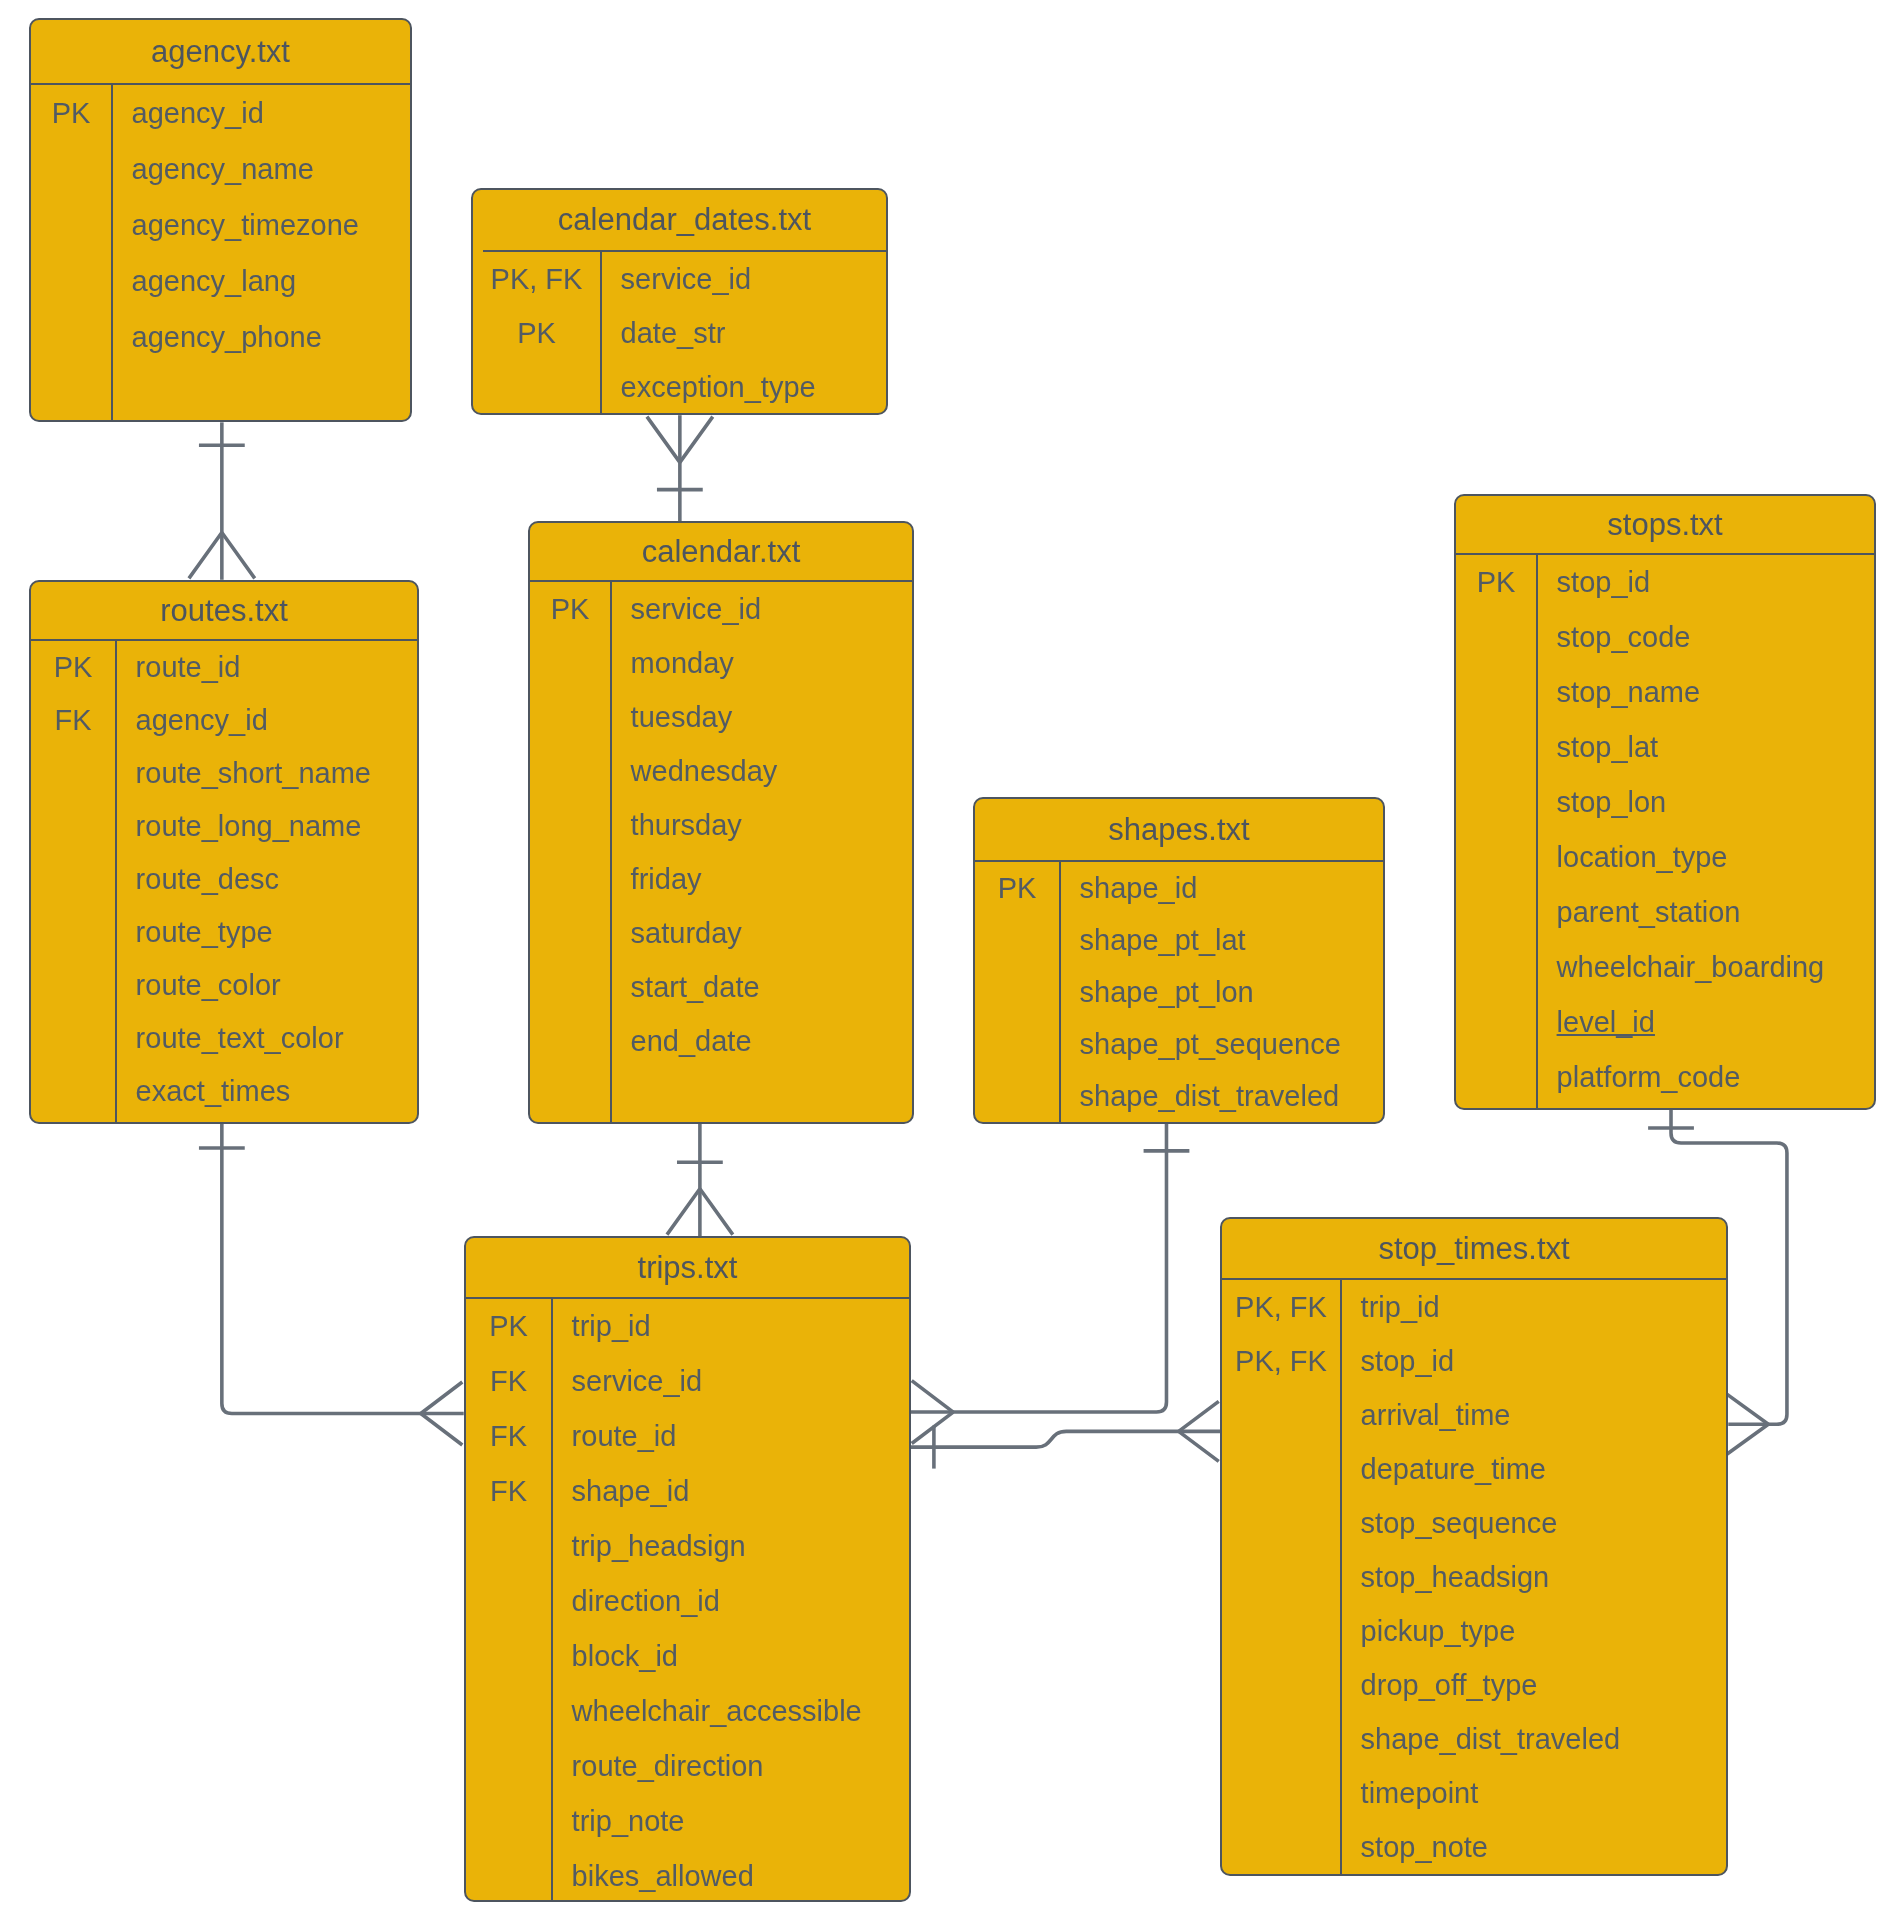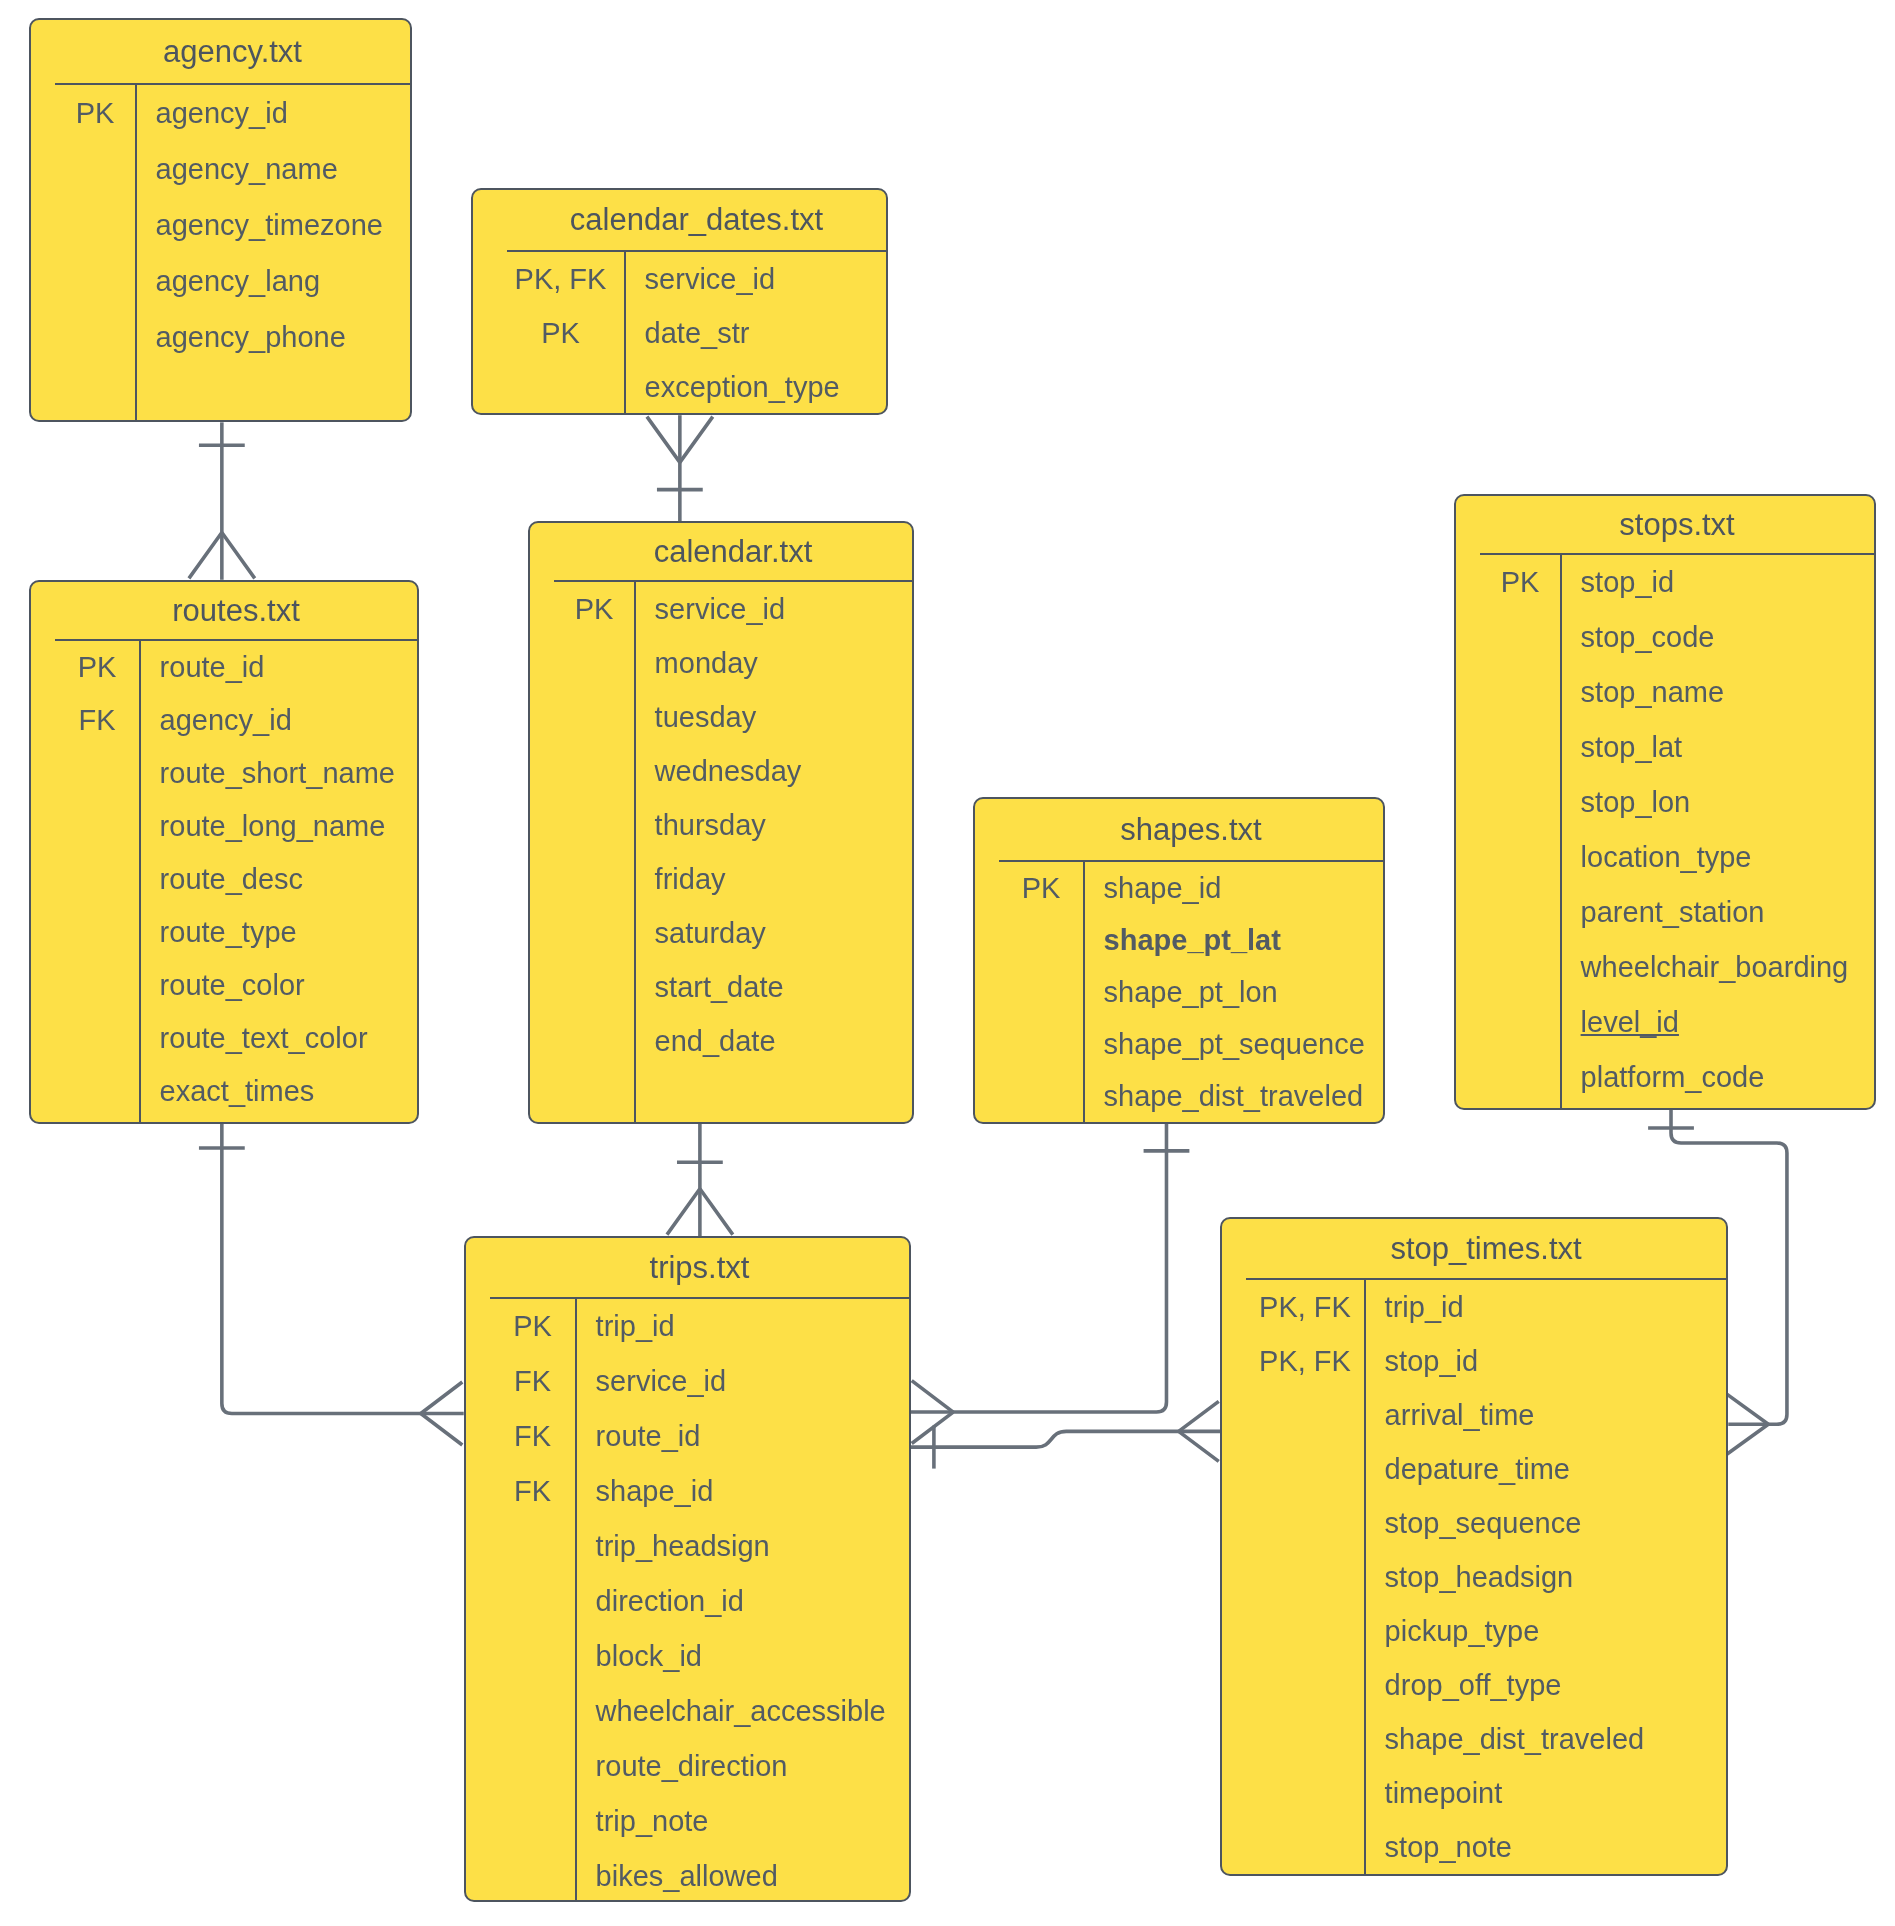--- a/index.html
+++ b/index.html
@@ -1,21 +1,21 @@
 <!DOCTYPE html>
 <html style="font-size:11.5px"><head>
 <meta charset="utf-8">
 <style>
   html,body{margin:0;padding:0;background:#ffffff;}
   #canvas{position:relative;width:1895px;height:1926px;background:#ffffff;overflow:hidden;
           font-family:"Liberation Sans",sans-serif;}
   .conn-layer{position:absolute;left:0;top:0;z-index:0;}
   .conn-layer path{stroke:#68707a;stroke-width:5;fill:none;stroke-linecap:butt;stroke-linejoin:round;}
   .ertable{position:absolute;box-sizing:border-box;border:2.9px solid #4d555f;border-radius:10px;
-           background:#fde047;color:#525b64;z-index:1;padding-left:24px;}
+           background:#eab308;color:#525b64;z-index:1;}
   .ertable-title{border-bottom:2.9px solid #4d555f;text-align:center;font-size:31px;white-space:nowrap;
                  color:#4d555f;}
   .ertable-body{display:flex;}
   .key-col{box-sizing:border-box;border-right:2.9px solid #4d555f;flex:none;}
   .field-col{flex:1 1 auto;min-width:0;}
   .cell{font-size:29px;white-space:nowrap;overflow:visible;}
   .key-cell{text-align:center;padding:0 4.3px;}
   .field-cell{text-align:left;padding-left:18.6px;}
 </style>
 </head>
@@ -154,21 +154,21 @@
       <div class="ertable-body">
         <div class="key-col" style="width: 86px; height: 261px;">
           <div class="cell key-cell" style="height: 52px; line-height: 52px;">PK</div>
           <div class="cell key-cell" style="height: 52px; line-height: 52px;"></div>
           <div class="cell key-cell" style="height: 52px; line-height: 52px;"></div>
           <div class="cell key-cell" style="height: 52px; line-height: 52px;"></div>
           <div class="cell key-cell" style="height: 52px; line-height: 52px;"></div>
         </div>
         <div class="field-col">
           <div class="cell field-cell" style="height: 52px; line-height: 52px;">shape_id</div>
-          <div class="cell field-cell" style="height: 52px; line-height: 52px; font-weight: bold;">shape_pt_lat</div>
+          <div class="cell field-cell" style="height: 52px; line-height: 52px;">shape_pt_lat</div>
           <div class="cell field-cell" style="height: 52px; line-height: 52px;">shape_pt_lon</div>
           <div class="cell field-cell" style="height: 52px; line-height: 52px;">shape_pt_sequence</div>
           <div class="cell field-cell" style="height: 52px; line-height: 52px;">shape_dist_traveled</div>
         </div>
       </div>
     </div>
     <div class="ertable" style="left: 1454px; top: 494px; width: 422px; height: 616px;">
       <div class="ertable-title" style="height: 57px; line-height: 57px;">stops.txt</div>
       <div class="ertable-body">
         <div class="key-col" style="width: 82px; height: 553px;">

